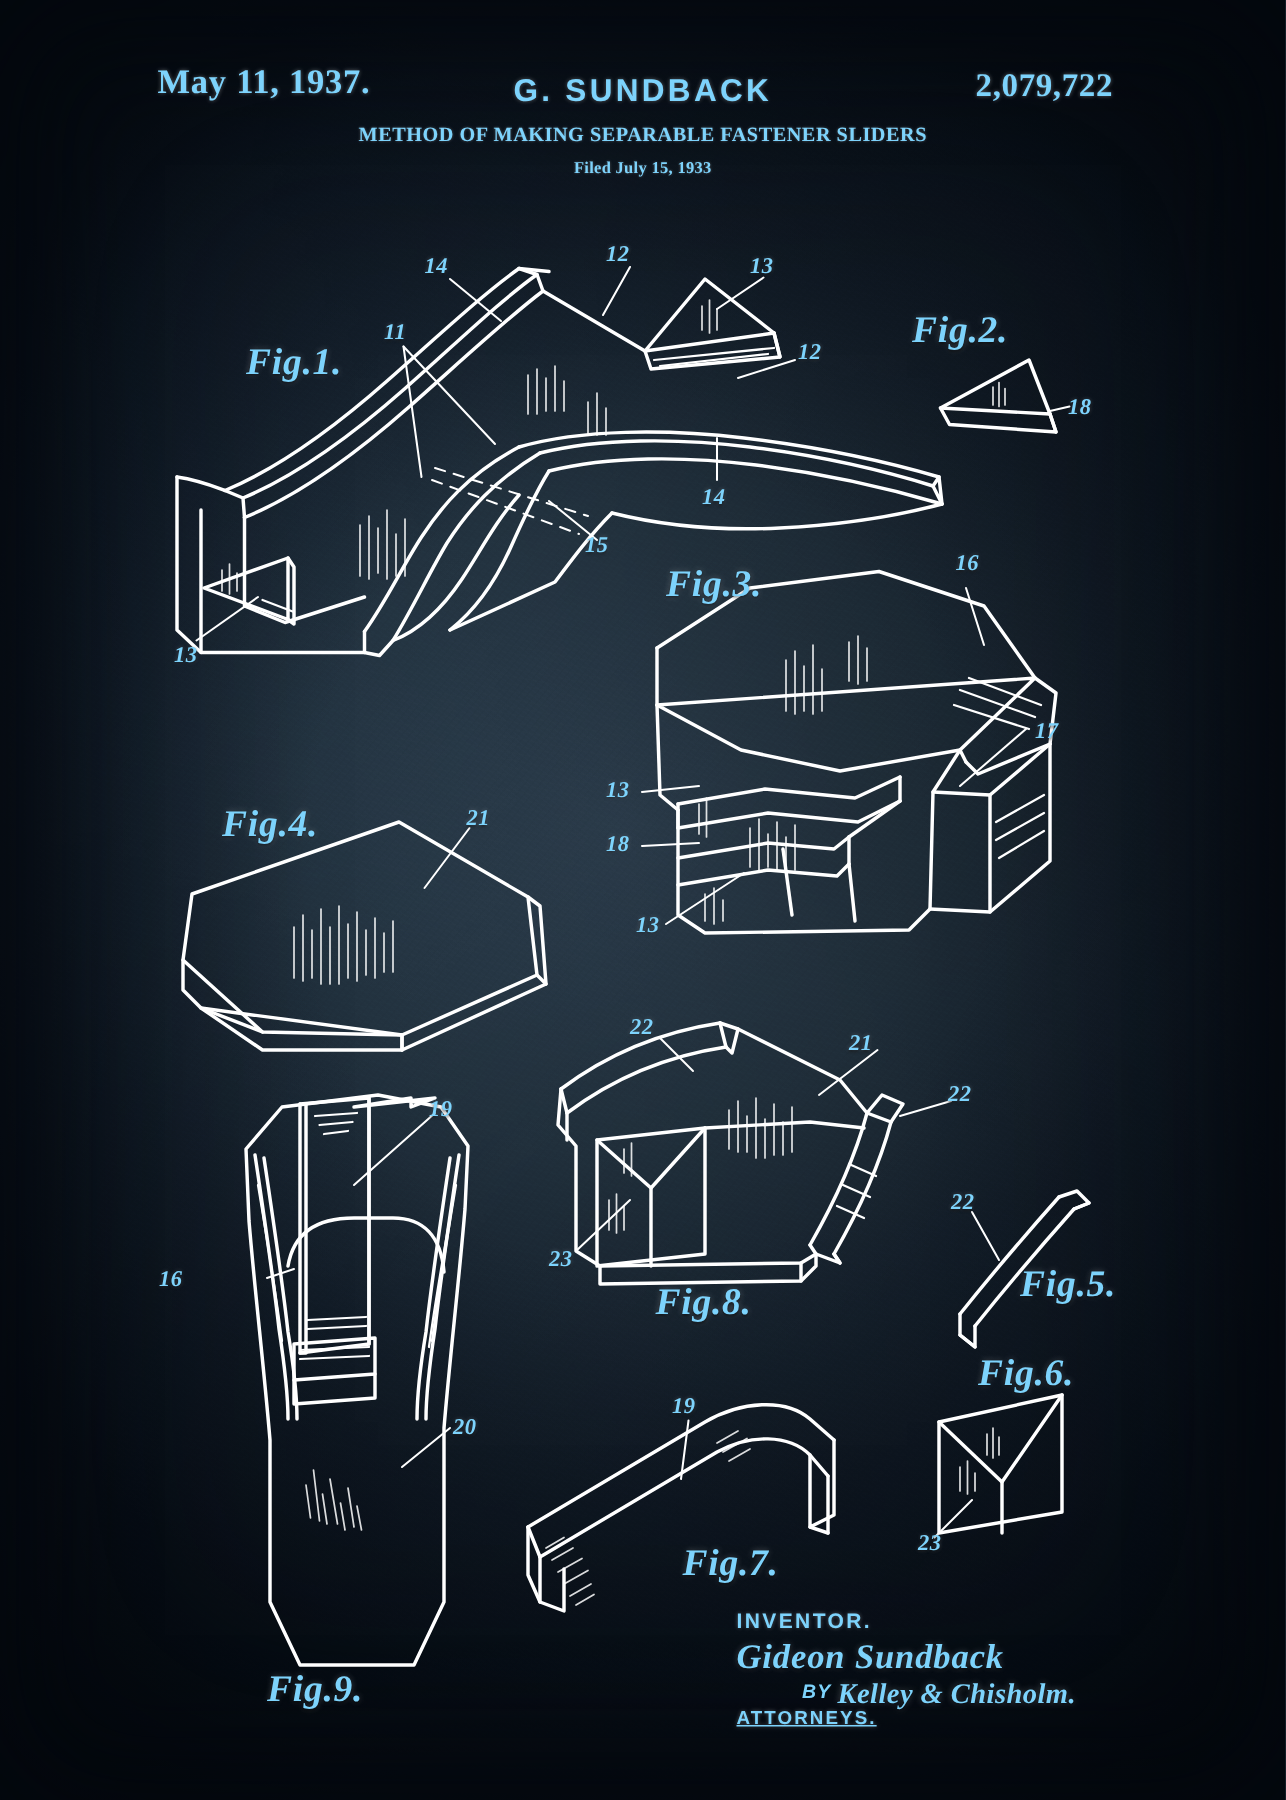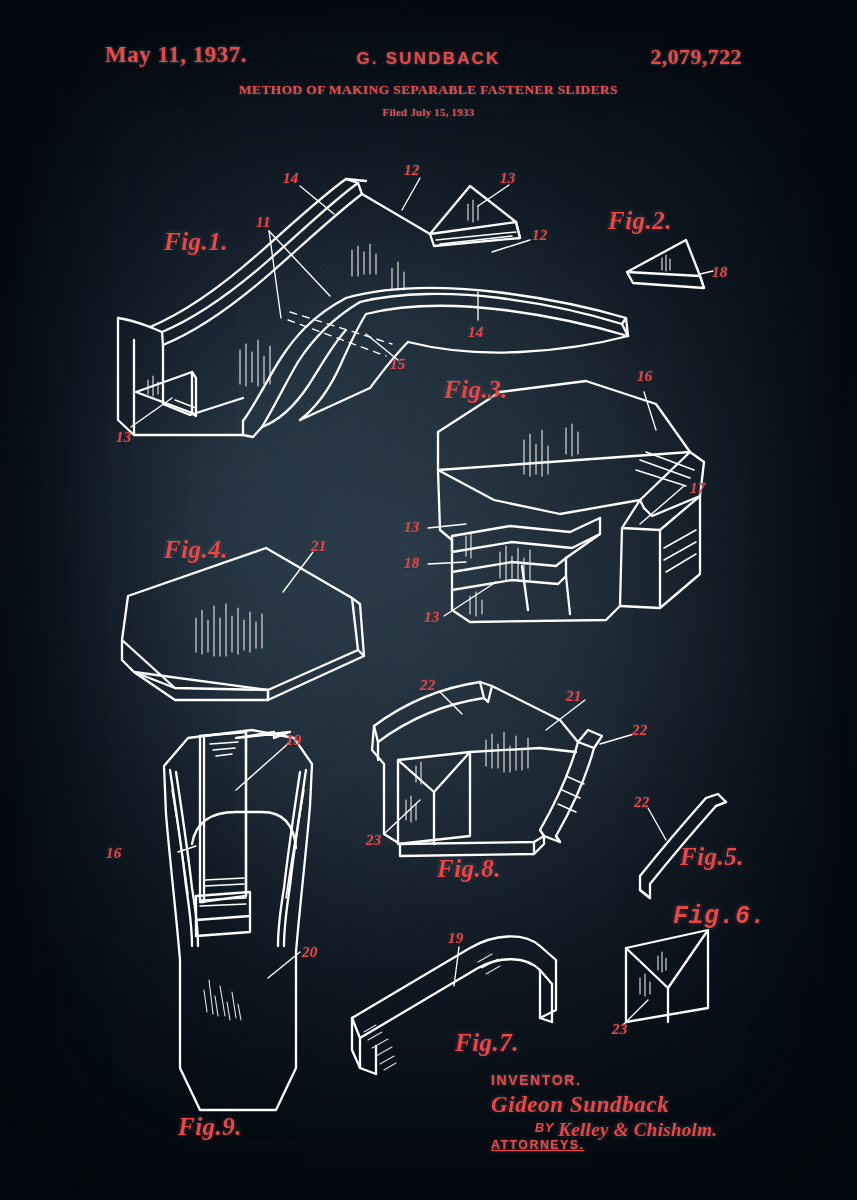--- a/index.html
+++ b/index.html
@@ -1,20 +1,20 @@
 <!DOCTYPE html>
 <html><head>
 <meta charset="utf-8">
 <style>
   html,body{margin:0;padding:0;background:#0b1420;}
   #poster{
     position:relative;width:857px;height:1200px;overflow:hidden;
     background:#13202e;
     font-family:"Liberation Serif", serif;
-    color:#ef4444;
+    color:#7dd3fc;
   }
   
   .tex{position:absolute;inset:0;pointer-events:none;}
   .tex-base{
     background:
       radial-gradient(ellipse 62% 48% at 48% 46%, #2b3c4b 0%, #22323f 38%, #16222f 68%, #0c1520 100%);
   }
   .tex-blotch{
     opacity:.55;mix-blend-mode:overlay;
     background:
@@ -46,21 +46,21 @@
   .hdr{position:absolute;left:0;right:0;top:0;height:130px;z-index:6;}
   .hdr-date{
     position:absolute;left:105px;top:42px;
     font-family:"Liberation Serif", serif;font-weight:bold;
     font-size:23px;letter-spacing:.5px;
     text-shadow:0 0 3px rgba(255,255,255,.35);
   }
   .hdr-name{
     position:absolute;left:0;right:0;top:49px;text-align:center;
     font-family:"Liberation Sans", sans-serif;font-weight:bold;
-    font-size:17px;letter-spacing:2.2px;
+    font-size:21px;letter-spacing:2.2px;
     text-shadow:0 0 3px rgba(255,255,255,.3);
   }
   .hdr-num{
     position:absolute;right:115px;top:44px;
     font-family:"Liberation Serif", serif;font-weight:bold;
     font-size:22px;letter-spacing:.4px;
     text-shadow:0 0 3px rgba(255,255,255,.35);
   }
   .hdr-title{
     position:absolute;left:0;right:0;top:82px;text-align:center;
@@ -399,23 +399,23 @@
       </g>
       <path class="lead" d="M290 742 L236 790"></path>
       <path class="lead" d="M196 846 L178 852"></path>
       <path class="lead" d="M300 952 L268 978"></path>
     </g>
   </svg>
 
   <div class="figlab" style="left:164px;top:228px;">Fig.1.</div>
   <div class="figlab" style="left:608px;top:207px;">Fig.2.</div>
   <div class="figlab" style="left:444px;top:376px;">Fig.3.</div>
-  <div class="figlab" style="left:164px;top:536px;">Fig.4.</div>
+  <div class="figlab" style="left:148px;top:536px;">Fig.4.</div>
   <div class="figlab" style="left:680px;top:843px;">Fig.5.</div>
-  <div class="figlab" style="left:673px;top:902px;font-family:Liberation Mono, monospace;">Fig.6.</div>
+  <div class="figlab" style="left:652px;top:902px;">Fig.6.</div>
   <div class="figlab" style="left:455px;top:1029px;">Fig.7.</div>
   <div class="figlab" style="left:437px;top:855px;">Fig.8.</div>
   <div class="figlab" style="left:178px;top:1113px;">Fig.9.</div>
 
   <div class="numlab" style="left:283px;top:170px;">14</div>
   <div class="numlab" style="left:404px;top:162px;">12</div>
   <div class="numlab" style="left:500px;top:170px;">13</div>
   <div class="numlab" style="left:256px;top:214px;">11</div>
   <div class="numlab" style="left:532px;top:227px;">12</div>
   <div class="numlab" style="left:468px;top:324px;">14</div>

